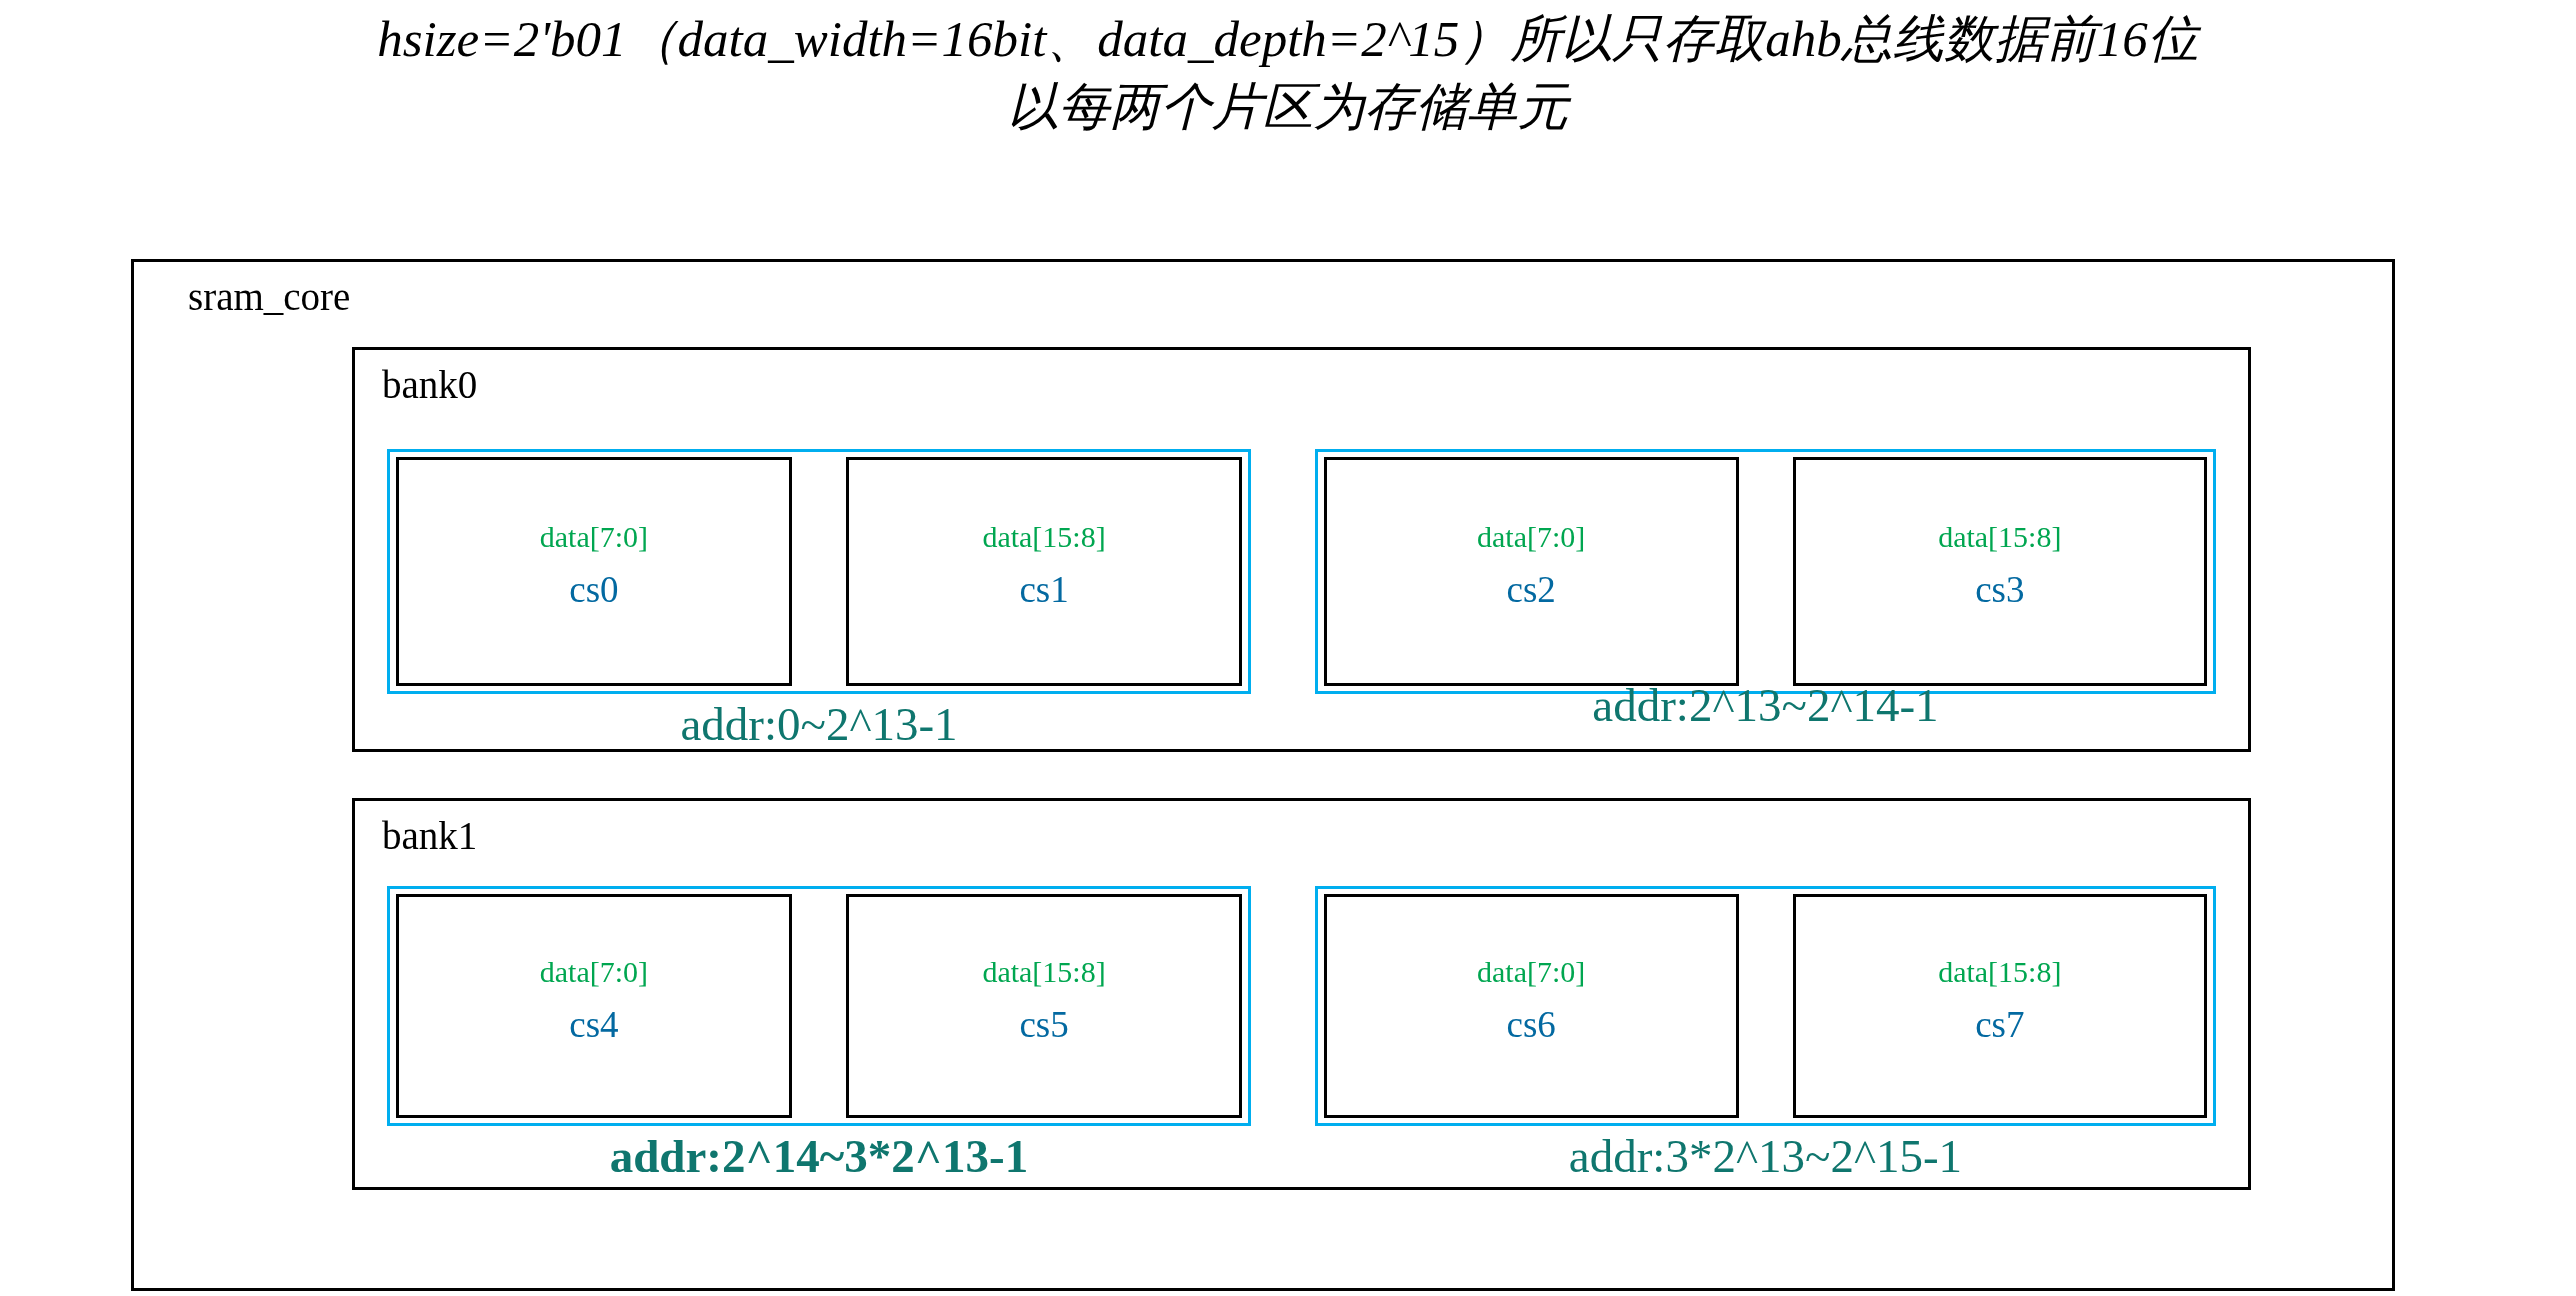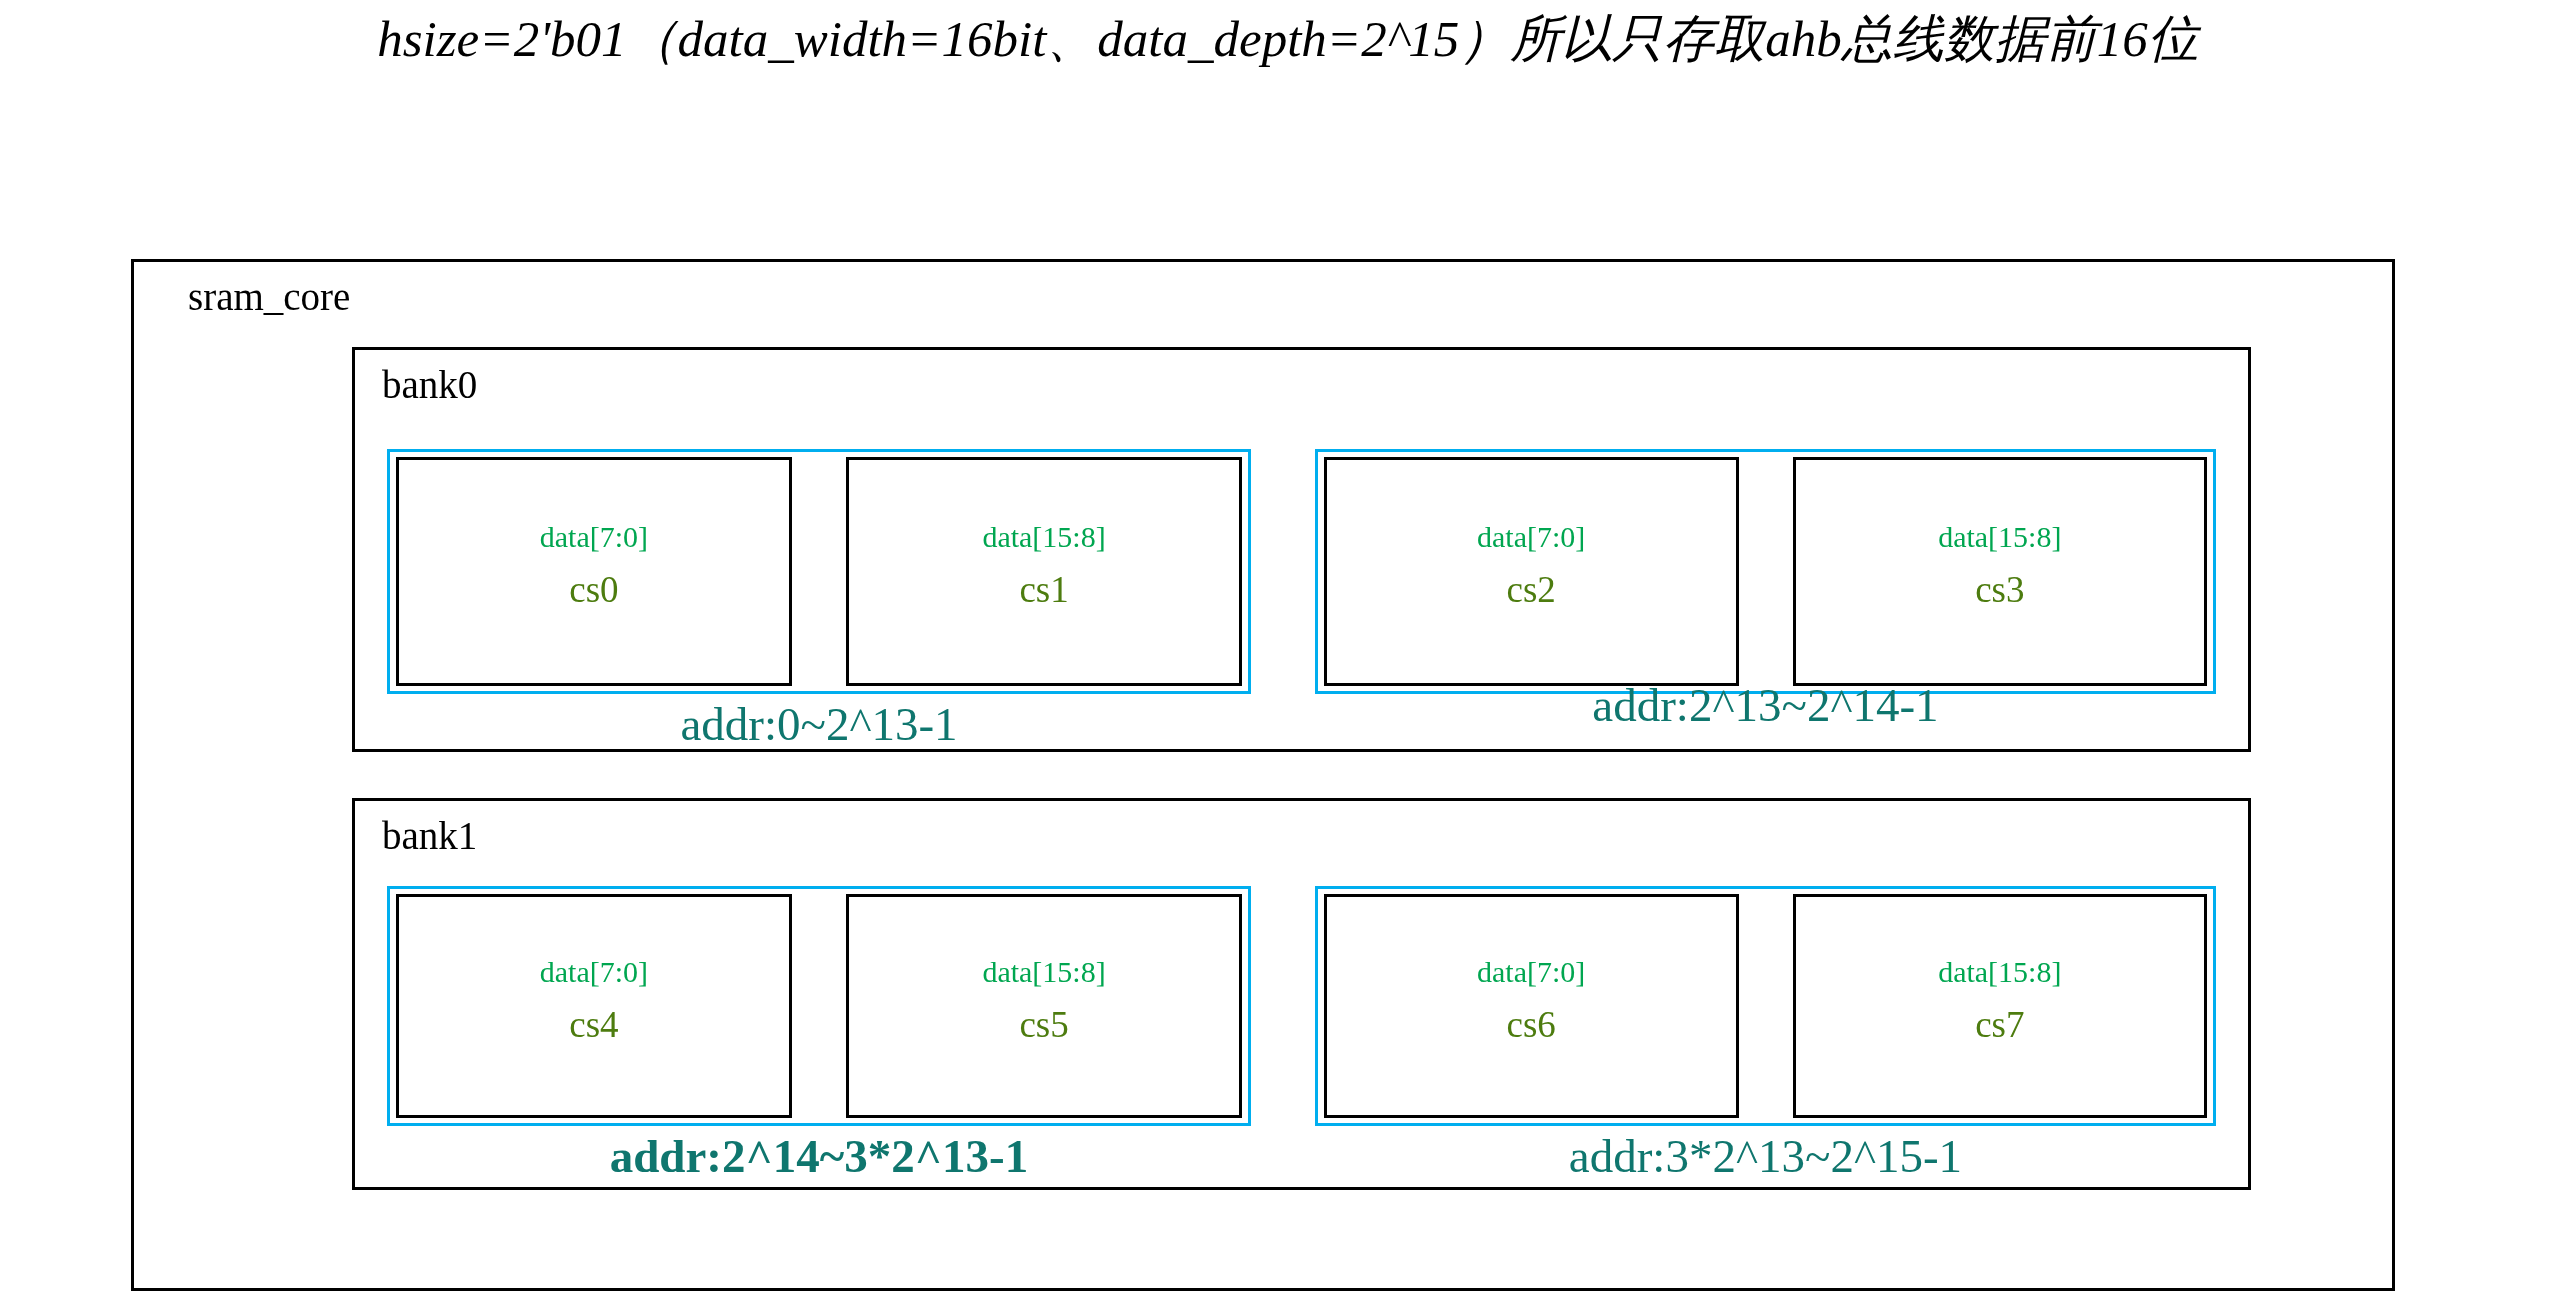--- a/index.html
+++ b/index.html
@@ -109,21 +109,21 @@
   .cs-chip + .cs-chip { margin-left: 54px; }
 
   .cs-data {
     color: #00A650;
     font-size: 30px;
     line-height: 34px;
     white-space: nowrap;
     margin-bottom: 15px;
   }
   .cs-name {
-    color: #4d7c0f;
+    color: #0369a1;
     font-size: 37px;
     line-height: 42px;
     white-space: nowrap;
     margin-bottom: 21.3px;
   }
 
   
   .addr-label {
     position: absolute;
     color: #0f766e;
@@ -135,20 +135,21 @@
   #bank0-addr-left  { left: 32px;   top: 352px; width: 864px; }
   #bank0-addr-right { left: 960px; top: 333px; width: 901px; }
   #bank1-addr-left  { left: 32px;   top: 333px; width: 864px; font-weight: bold; }
   #bank1-addr-right { left: 960px; top: 333px; width: 901px; }
 </style>
 </head>
 <body>
 
 <div id="title-block">
   <div class="title-line">hsize=2'b01（data_width=16bit、data_depth=2^15）所以只存取ahb总线数据前16位</div>
+  <div class="title-line">以每两个片区为存储单元</div>
 </div>
 
 <div id="sram-core-box">
 
   <div id="sram-core-label">sram_core</div>
 
   <div class="bank-box" id="bank0-box">
     <div class="bank-label">bank0</div>
 
     <div class="cs-group" id="bank0-group-left">

